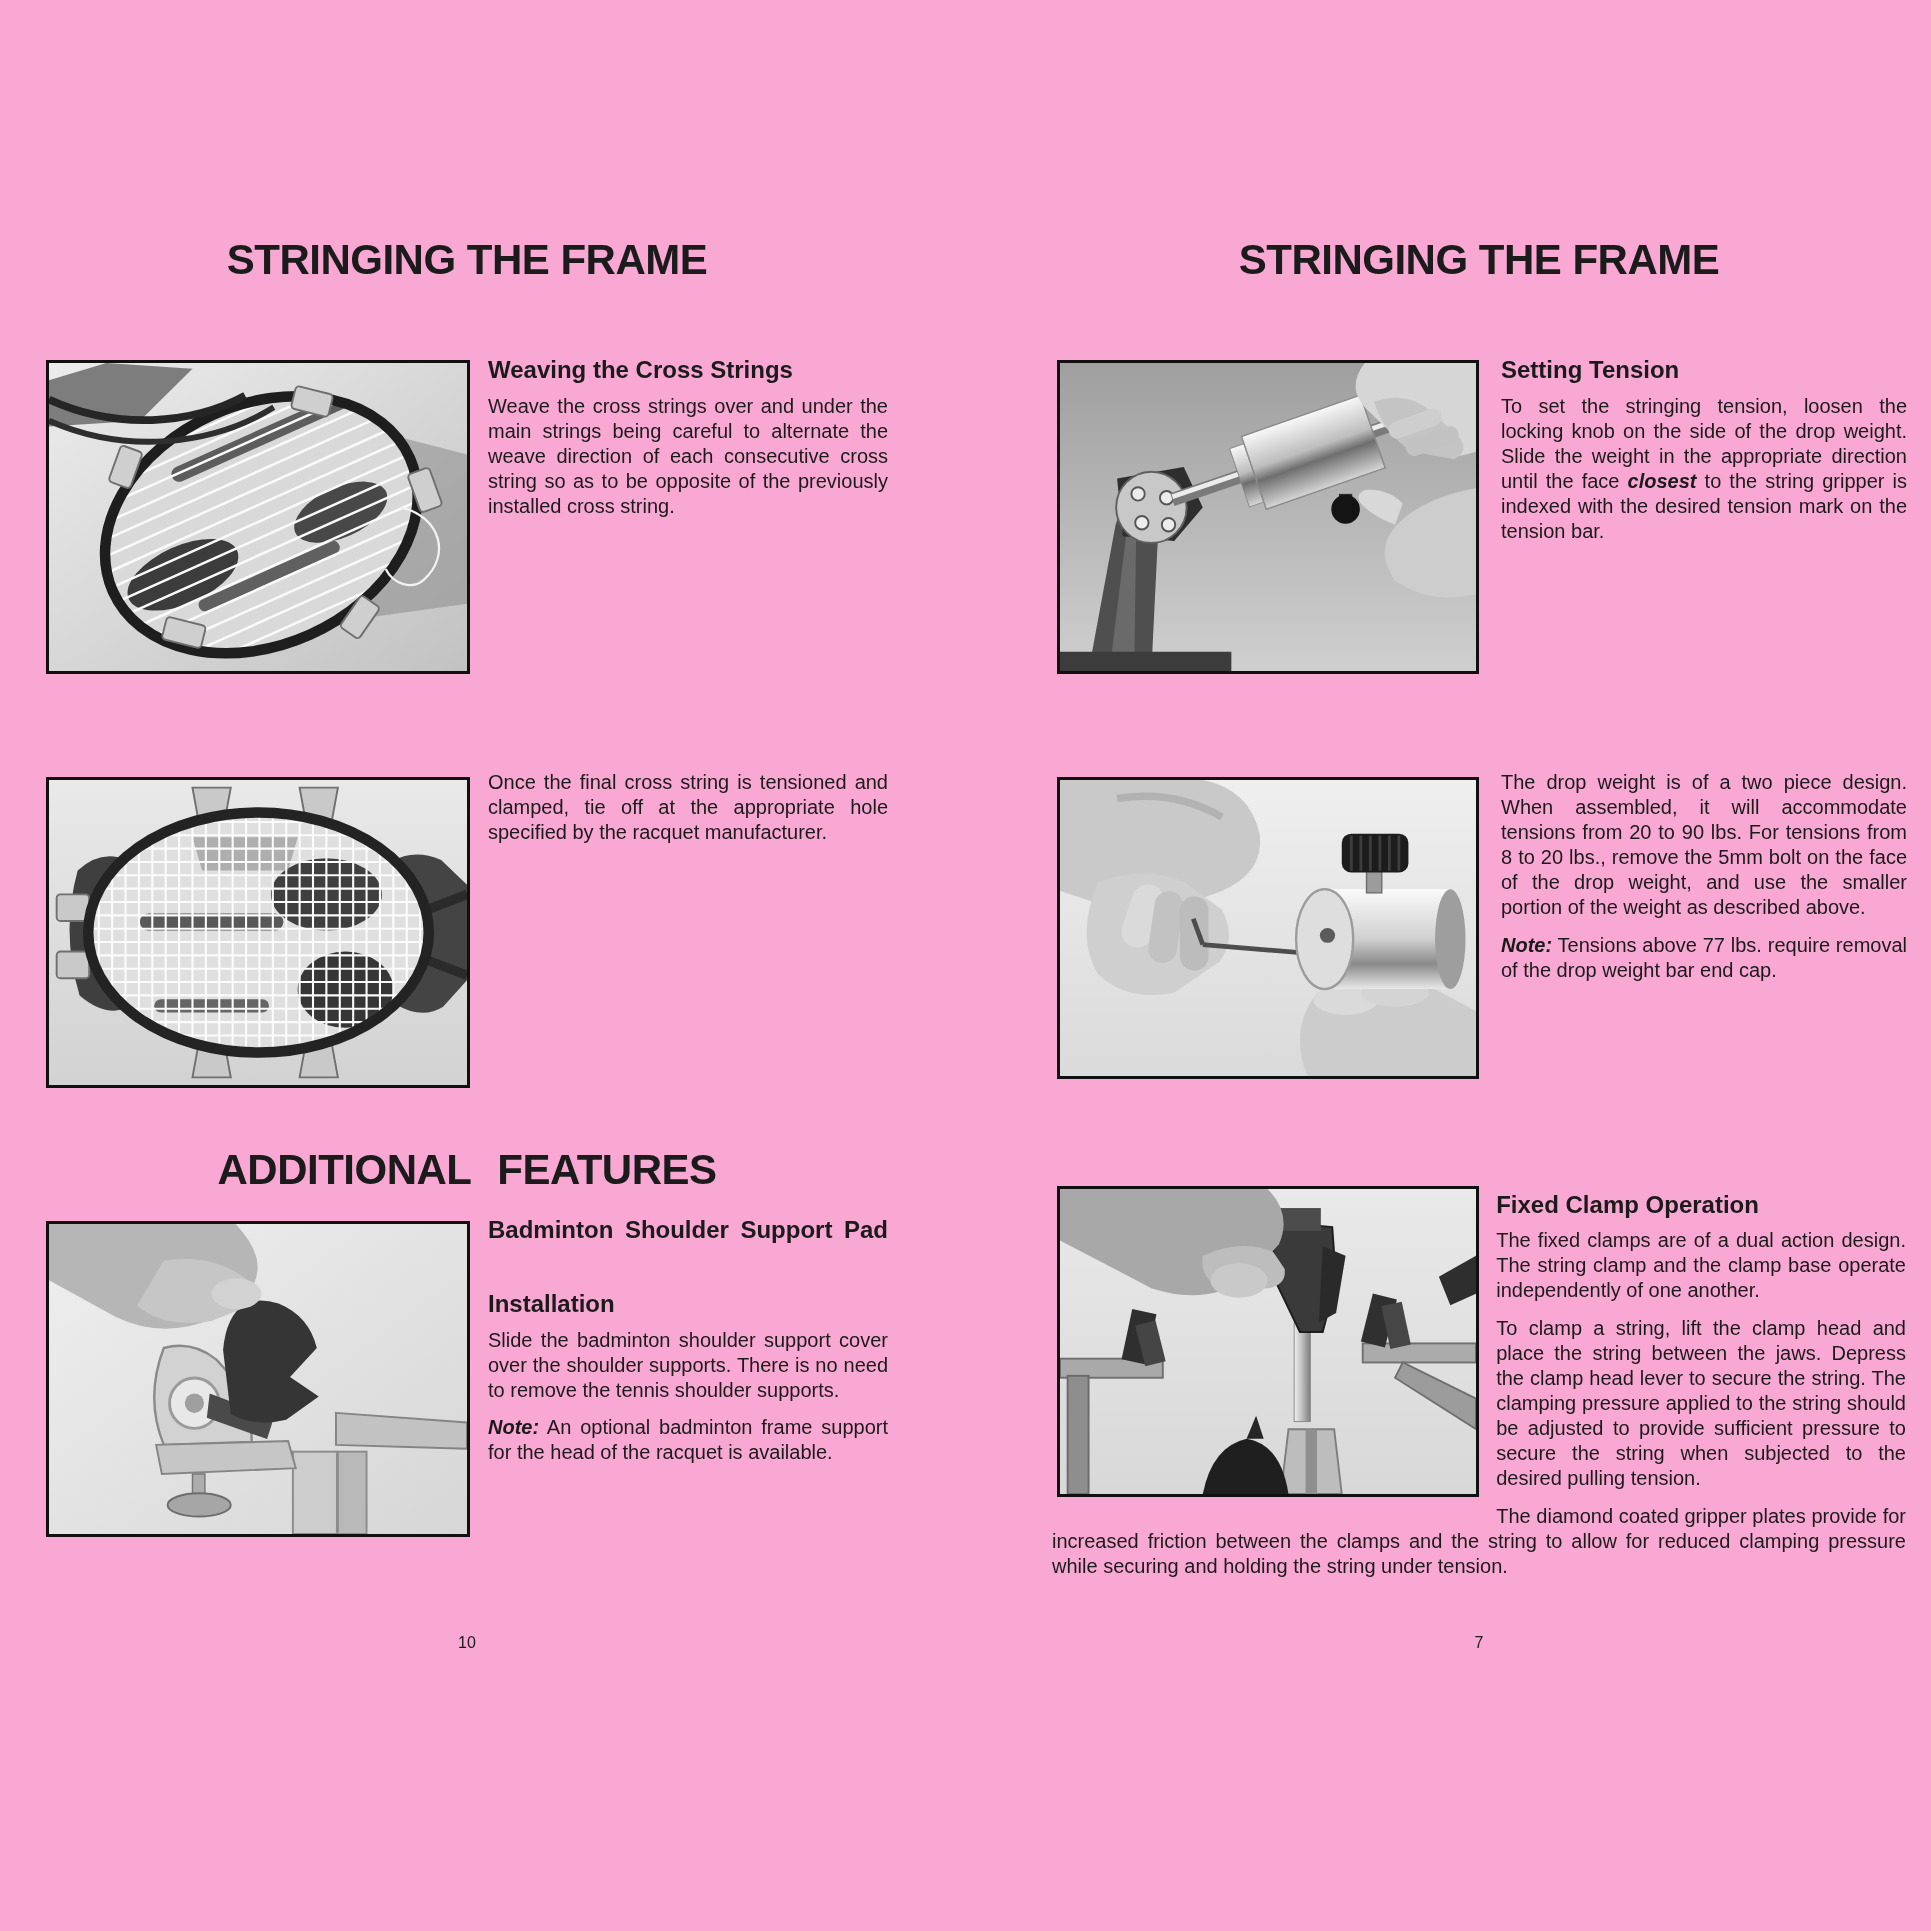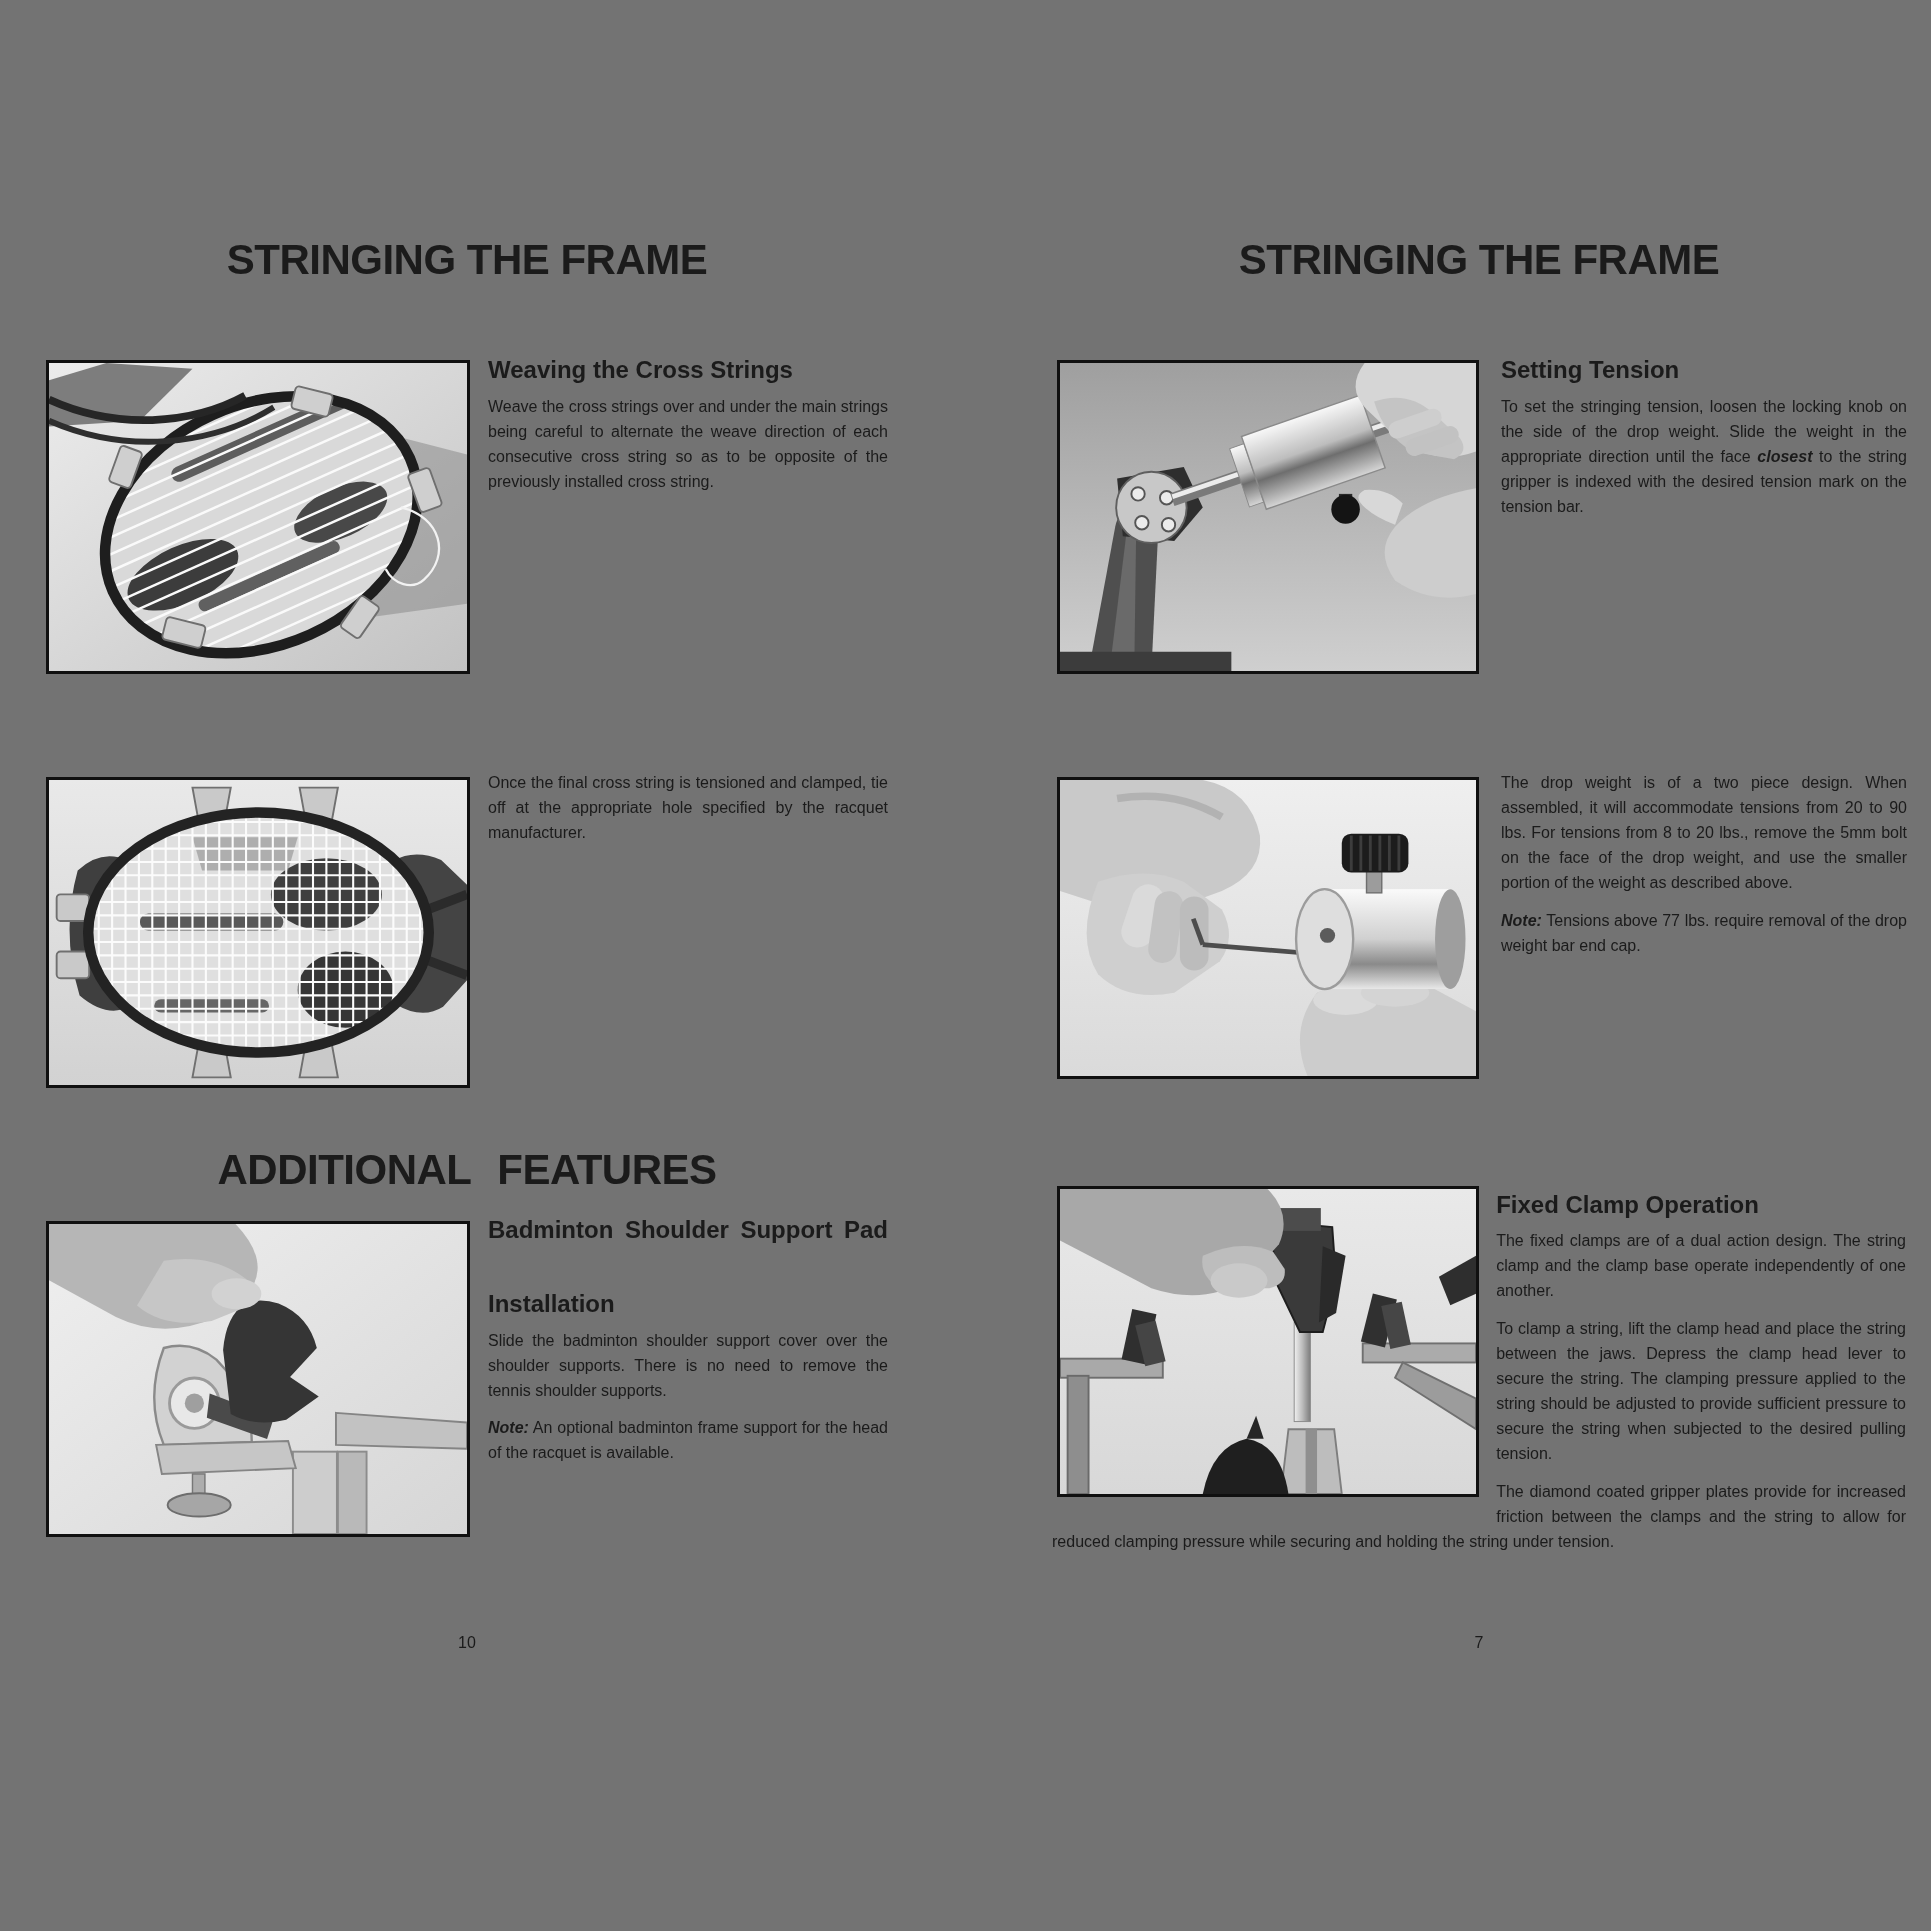--- a/index.html
+++ b/index.html
@@ -1,28 +1,28 @@
 <!DOCTYPE html>
 <html><head>
 <meta charset="utf-8">
 <style>
   html,body{margin:0;padding:0;background:#ffffff;}
-  .sheet{position:relative;width:1931px;height:1931px;background:#737373;overflow:hidden;
+  .sheet{position:relative;width:1931px;height:1931px;background:#f9a8d4;overflow:hidden;
          font-family:"Liberation Sans","DejaVu Sans",sans-serif;color:#1b1b1b;}
   .page{position:absolute;top:0;height:1931px;}
   #page-left{left:46px;width:842px;}
   #page-right{left:1052px;width:854px;}
   .page-title{position:absolute;left:0;right:0;text-align:center;font-size:42px;font-weight:bold;
               letter-spacing:-0.5px;line-height:1;}
   .features-title{word-spacing:15.4px;}
   .figure{position:absolute;box-sizing:border-box;border:3.9px solid #101010;background:#dcdcdc;}
   .figure svg{display:block;width:100%;height:100%;}
   .textcol{position:absolute;}
   h3{font-size:24px;line-height:30px;margin:0 0 8.7px 0;font-weight:bold;}
-  p{font-size:16px;line-height:25px;margin:0;text-align:justify;}
+  p{font-size:20px;line-height:25px;margin:0;text-align:justify;}
   p + p{margin-top:12.6px;}
   .note-label{font-weight:bold;font-style:italic;}
   .just-head .l1{display:block;text-align:justify;text-align-last:justify;}
   .just-head .l2{display:block;margin-top:44px;}
   .pageno{position:absolute;left:0;right:0;top:1634px;text-align:center;font-size:16px;}
   
   .wrapblock{position:absolute;left:0;top:1180px;width:854px;}
   .wrapblock .figure-f{float:left;box-sizing:border-box;border:3.9px solid #101010;background:#dcdcdc;
                        width:422px;height:311px;margin:5.8px 17.4px 13.5px 4.8px;}
   .wrapblock .figure-f svg{display:block;width:100%;height:100%;}

